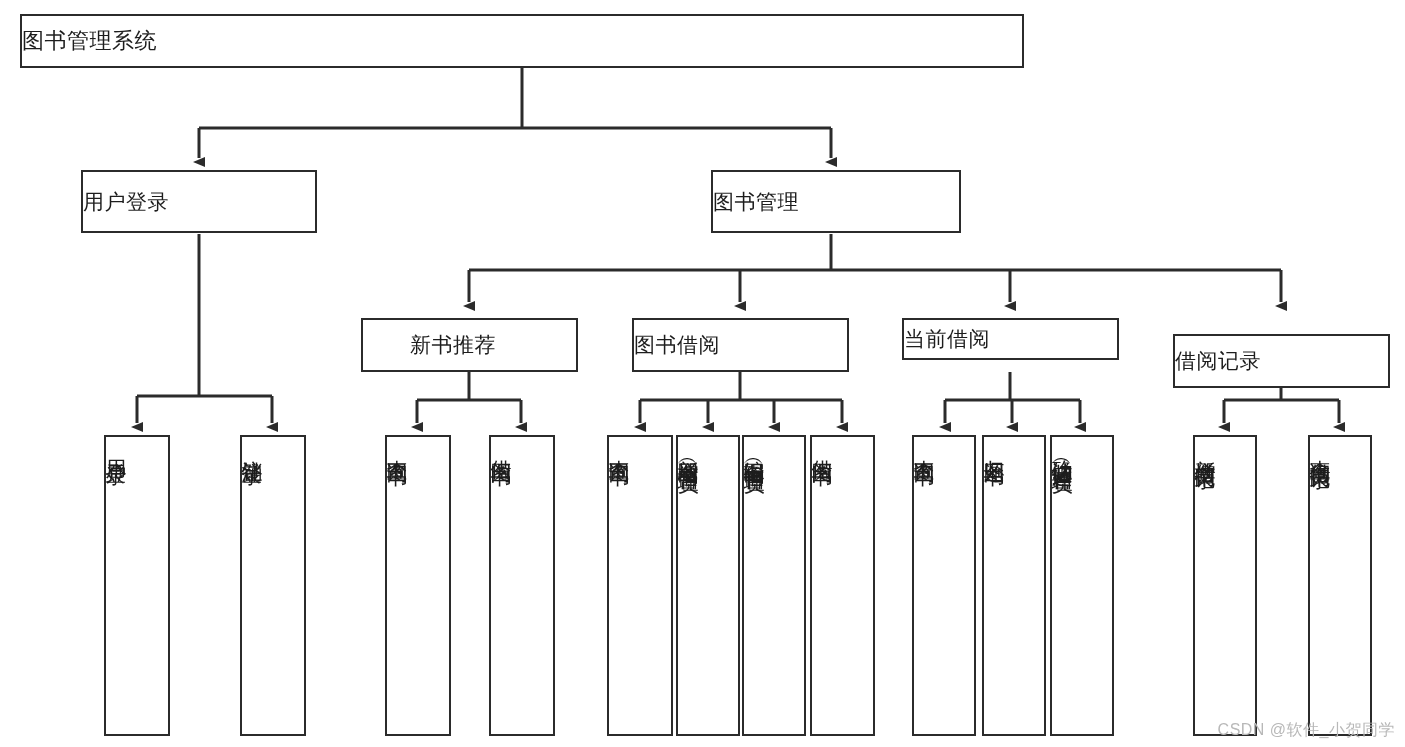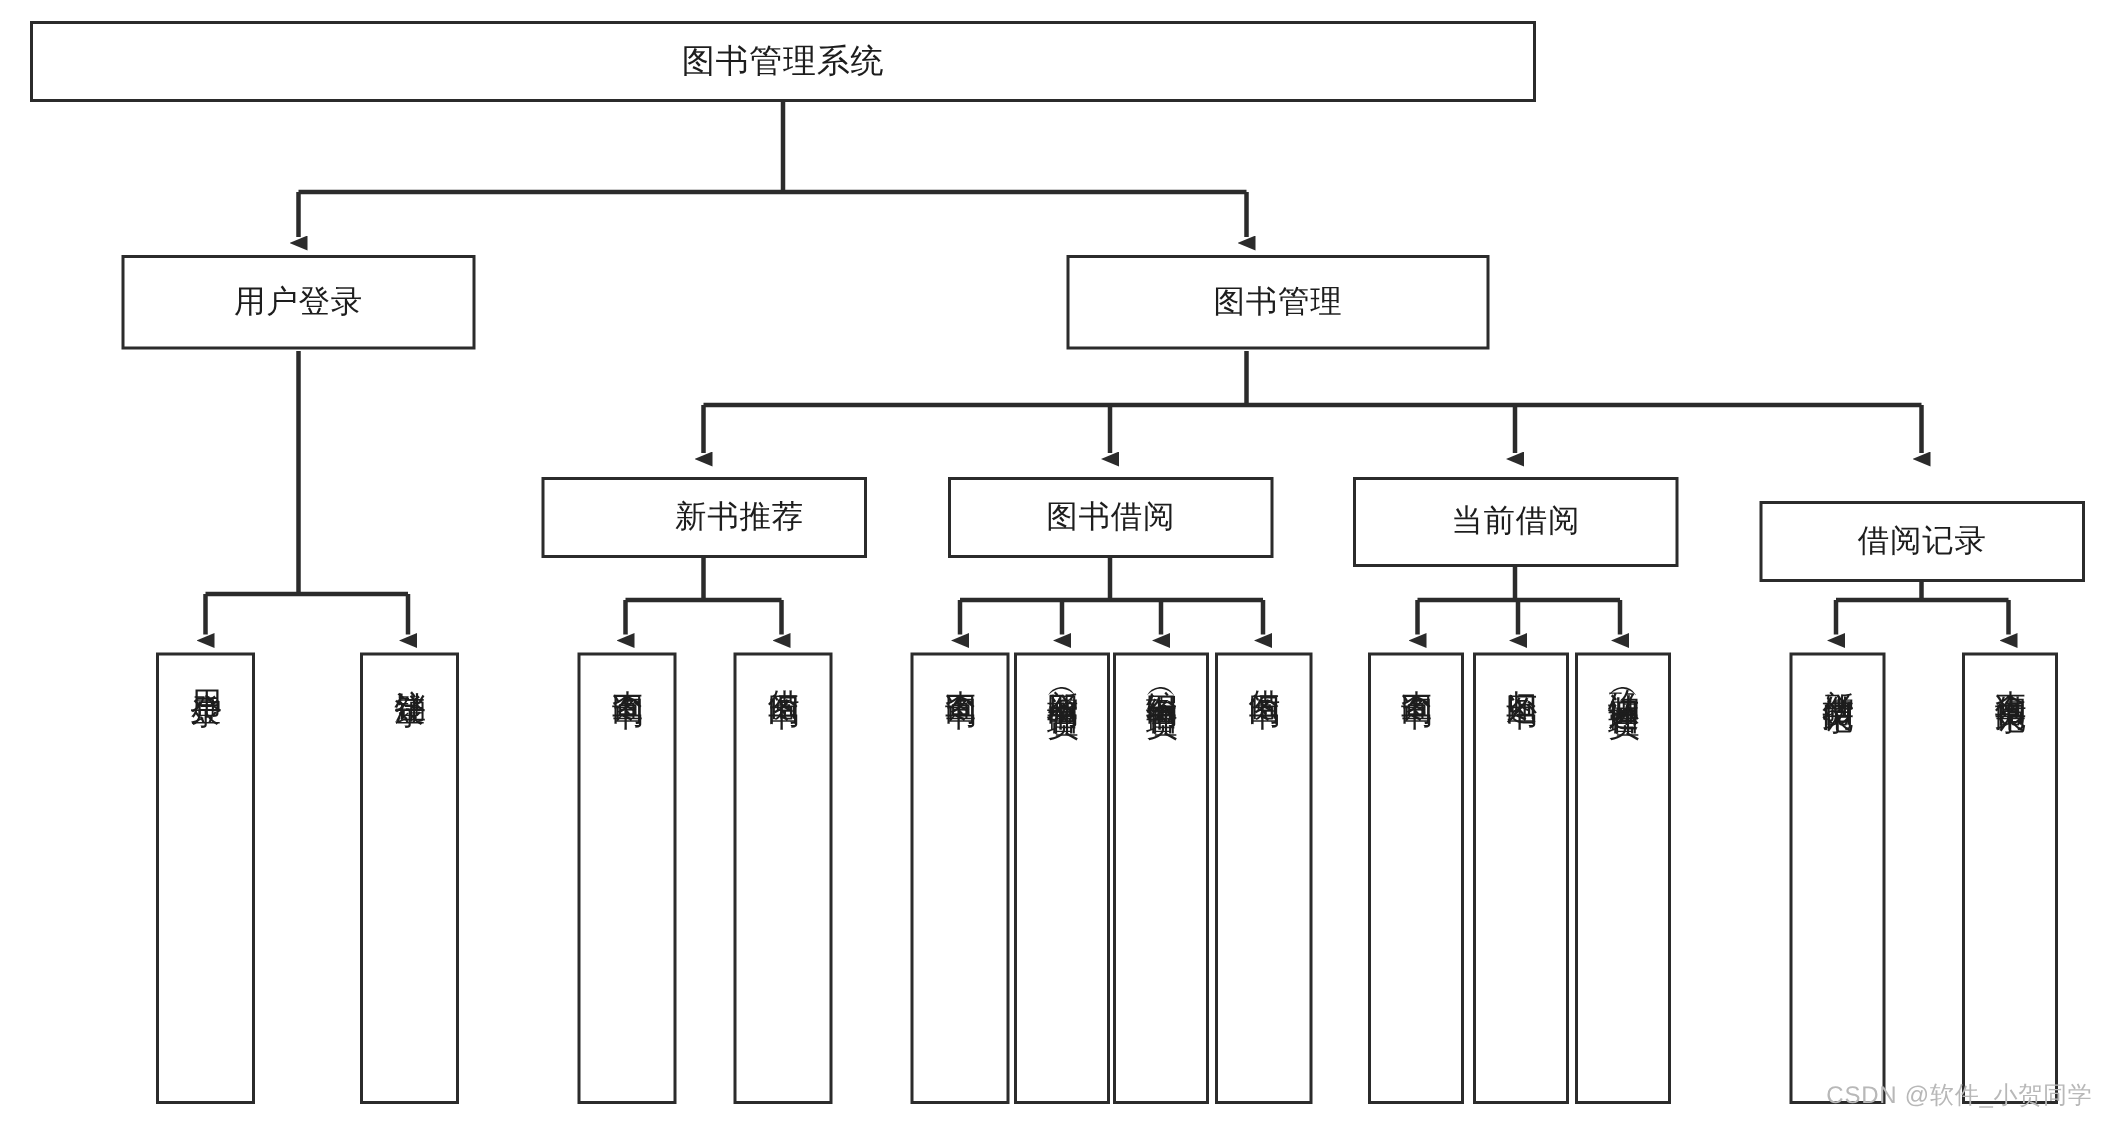--- a/index.html
+++ b/index.html
@@ -26,21 +26,21 @@
     height: 747px;
     pointer-events: none;
   }
   .node {
     position: absolute;
     box-sizing: border-box;
     background: #ffffff;
     border: 2px solid #2b2b2b;
     display: flex;
     align-items: center;
-    justify-content: center;
+    justify-content: flex-start;
     overflow: hidden;
   }
   .node .label {
     color: #1d1d1d;
     line-height: 1.04;
     text-align: center;
     white-space: nowrap;
   }
   
   .node.h .label {
@@ -130,31 +130,31 @@
     </g>
   </svg>
 
   <div class="node h root" style="left:20px; top:14px; width:1004px; height:54px;">
     <span class="label">图书管理系统</span>
   </div>
 
   <div class="node h" style="left:81px; top:170px; width:236px; height:63px;">
     <span class="label">用户登录</span>
   </div>
-  <div class="node h" style="left:711px; top:170px; width:282px; height:63px;">
+  <div class="node h" style="left:711px; top:170px; width:250px; height:63px;">
     <span class="label">图书管理</span>
   </div>
 
   <div class="node h" style="left:361px; top:318px; width:217px; height:54px;padding-left:47px;">
     <span class="label">新书推荐</span>
   </div>
   <div class="node h" style="left:632px; top:318px; width:217px; height:54px;">
     <span class="label">图书借阅</span>
   </div>
-  <div class="node h" style="left:902px; top:318px; width:217px; height:60px;">
+  <div class="node h" style="left:902px; top:318px; width:217px; height:42px;">
     <span class="label">当前借阅</span>
   </div>
   <div class="node h" style="left:1173px; top:334px; width:217px; height:54px;">
     <span class="label">借阅记录</span>
   </div>
 
   <div class="node v" style="left:104px; top:435px; width:66px; height:301px;">
     <span class="label">用户登录</span>
   </div>
   <div class="node v" style="left:240px; top:435px; width:66px; height:301px;">

